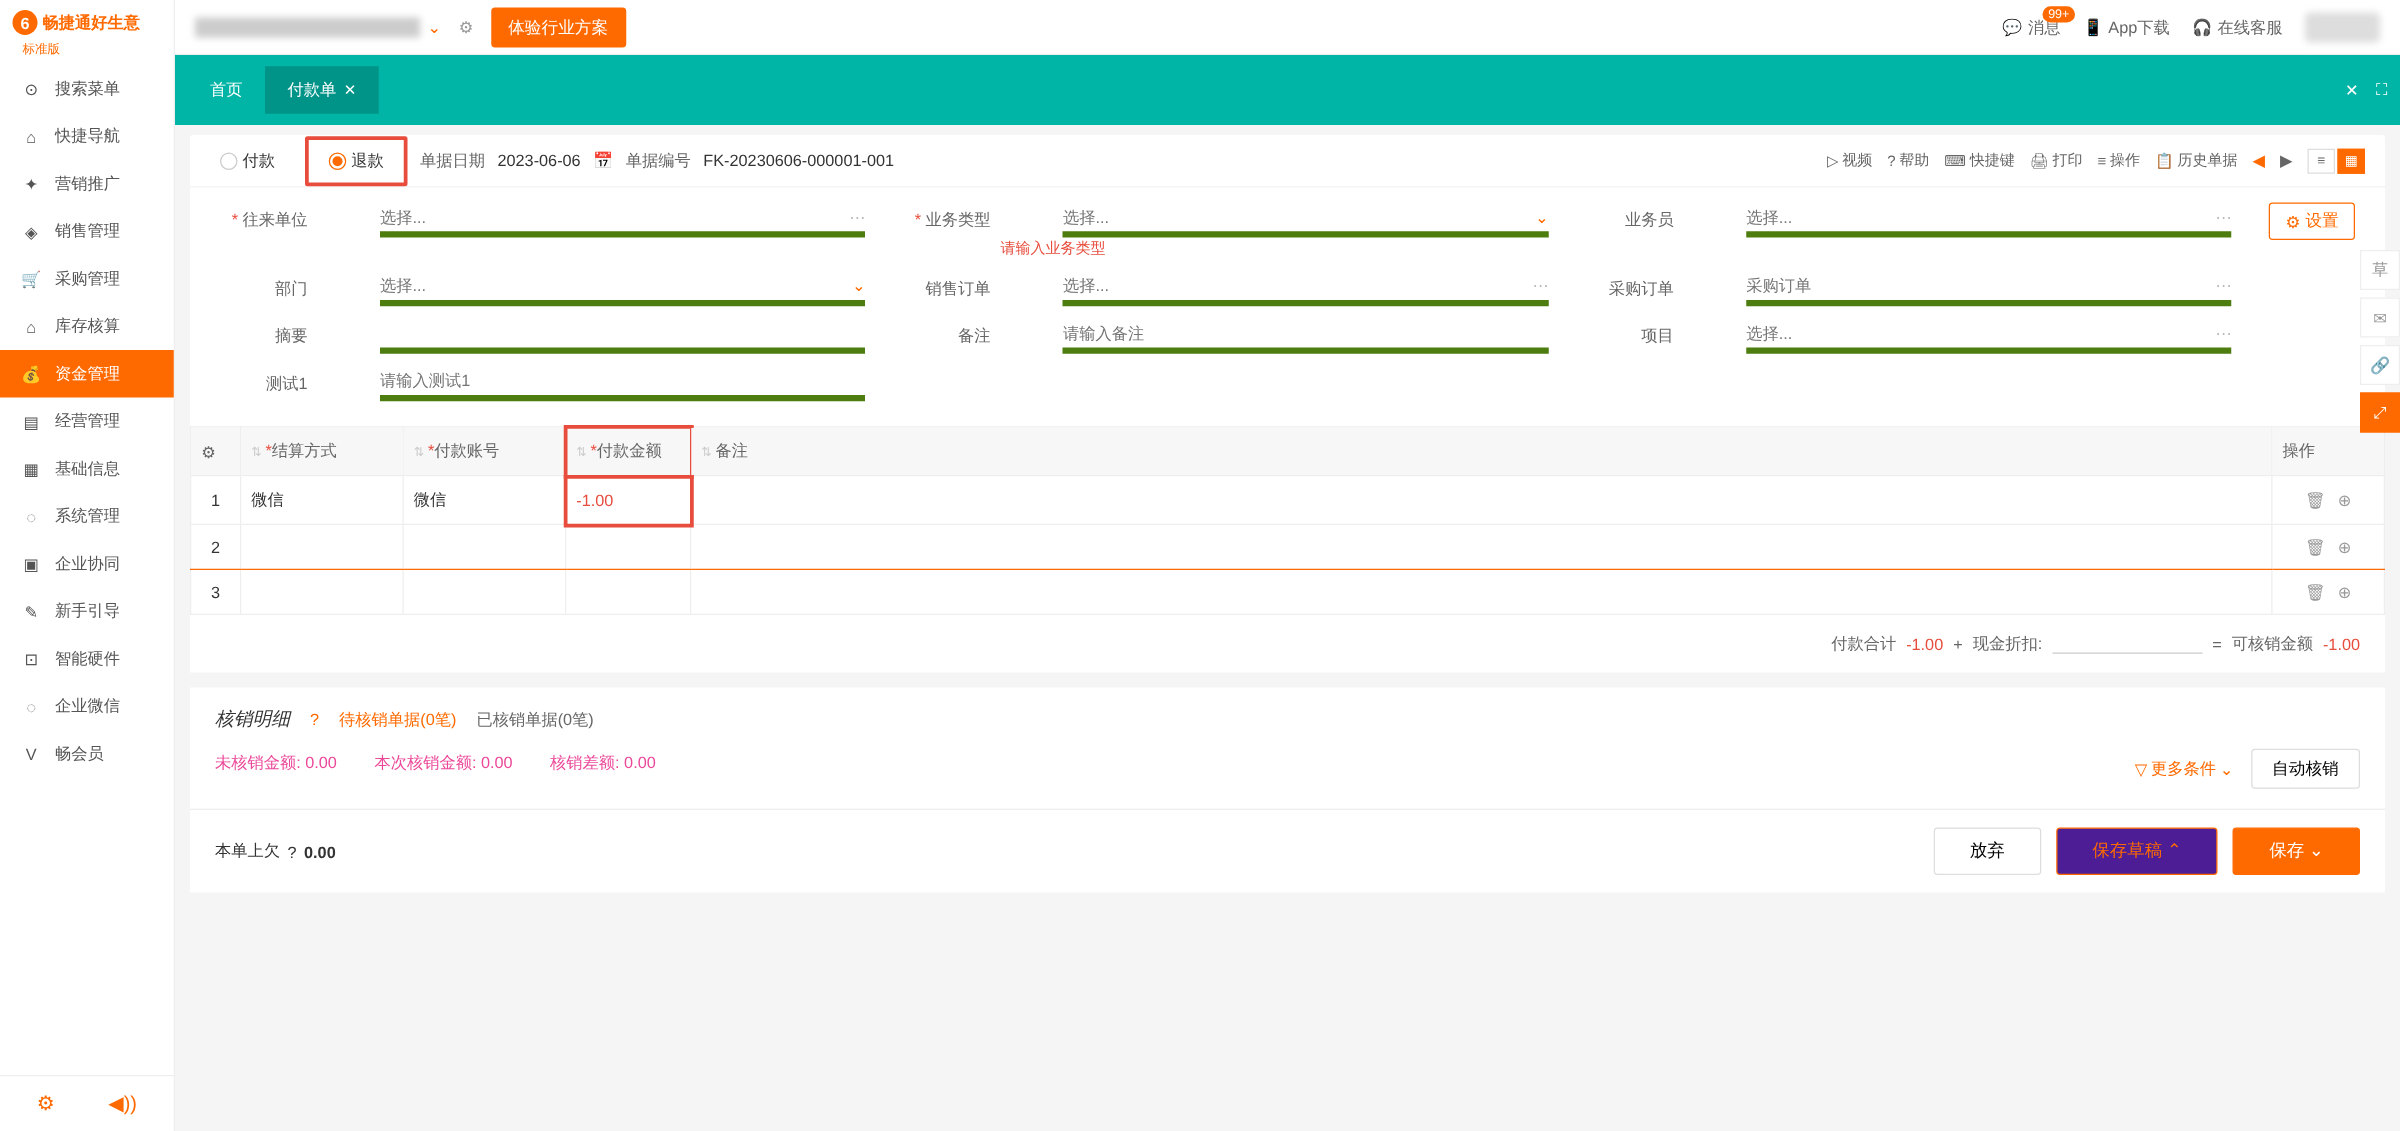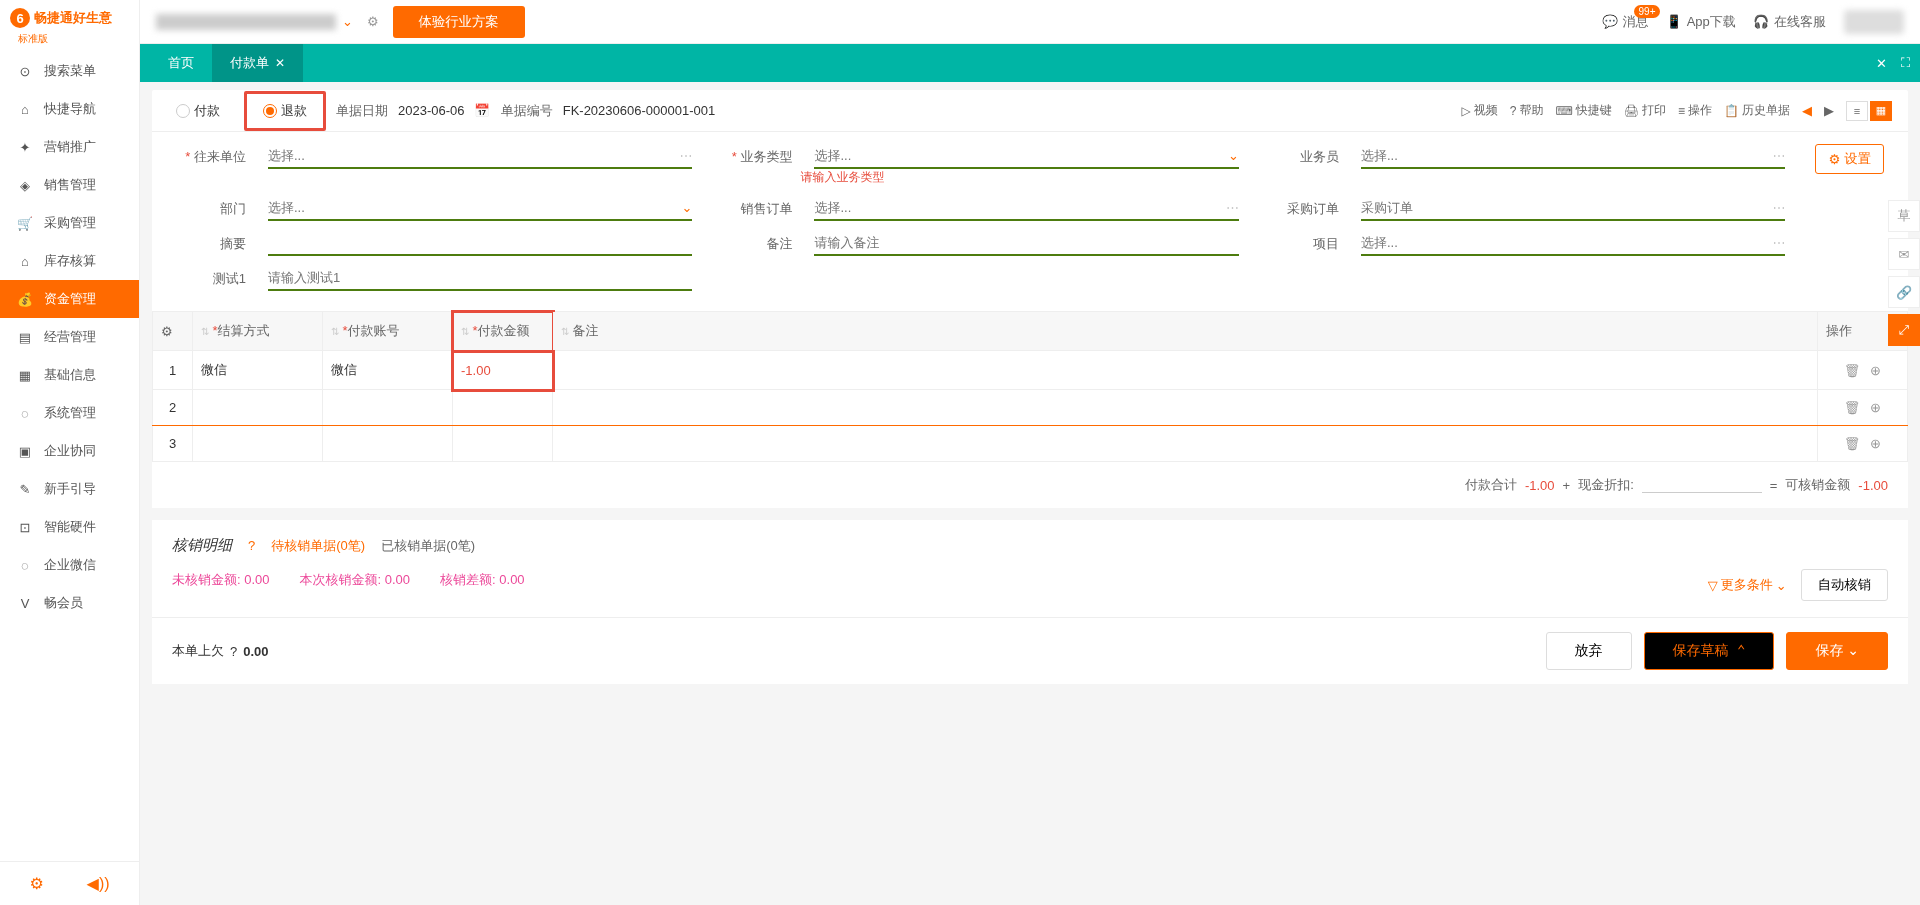--- a/index.html
+++ b/index.html
@@ -19,29 +19,29 @@
 .sidebar-footer { display: flex; justify-content: space-around; padding: 12px 8px; border-top: 1px solid #eee; }
 .sidebar-footer span { color: #ff6a00; cursor: pointer; font-size: 16px; }
 
 
 .main { flex: 1; display: flex; flex-direction: column; background: #f5f5f5; position: relative; }
 .topbar { height: 44px; background: #fff; display: flex; align-items: center; padding: 0 16px; gap: 14px; border-bottom: 1px solid #eee; }
 .dropdown { display: flex; align-items: center; gap: 6px; cursor: pointer; color: #888; }
 .dropdown .blur { filter: blur(3px); width: 180px; height: 16px; background: #ccc; }
 .caret { color: #ff6a00; }
 .gear { color: #999; cursor: pointer; }
-.btn-orange { background: #ff6a00; color: #fff; border: none; padding: 7px 26px; border-radius: 3px; cursor: pointer; }
+.btn-orange { background: #ff6a00; color: #fff; border: none; padding: 7px 14px; border-radius: 3px; cursor: pointer; }
 .spacer { flex: 1; }
 .top-right { display: flex; align-items: center; gap: 18px; color: #666; }
 .top-right-item { display: flex; align-items: center; gap: 4px; cursor: pointer; position: relative; }
 .badge { position: absolute; top: -8px; right: -12px; background: #ff6a00; color: #fff; border-radius: 10px; font-size: 10px; padding: 1px 5px; }
 .avatar-blur { width: 60px; height: 24px; background: #ddd; filter: blur(3px); border-radius: 4px; }
 
 
-.tabbar { height: 38px; background: #00b5a5; display: flex; align-items: center; padding: 0 10px; }
+.tabbar { height: 56px; background: #00b5a5; display: flex; align-items: center; padding: 0 10px; }
 .tab { padding: 0 18px; height: 38px; display: flex; align-items: center; gap: 6px; color: #fff; cursor: pointer; }
 .tab.active { background: #009488; }
 .tab-close { font-size: 12px; }
 .tabbar-right { margin-left: auto; color: #fff; display: flex; align-items: center; gap: 14px; }
 
 
 .toolbar { height: 42px; background: #fff; display: flex; align-items: center; padding: 0 16px; gap: 10px; border-bottom: 1px solid #eee; margin: 0 12px; margin-top: 8px; border-radius: 2px 2px 0 0; }
 .radio-group { display: flex; gap: 16px; }
 .radio { display: flex; align-items: center; gap: 4px; cursor: pointer; padding: 4px 8px; }
 .radio-circle { width: 14px; height: 14px; border: 1px solid #ccc; border-radius: 50%; display: inline-flex; align-items: center; justify-content: center; }
@@ -56,21 +56,21 @@
 .view-toggle { display: flex; gap: 2px; }
 .vt { width: 22px; height: 20px; display: flex; align-items: center; justify-content: center; border: 1px solid #ddd; font-size: 11px; }
 .vt.active { background: #ff6a00; color: #fff; border-color: #ff6a00; }
 
 
 .form-area { background: #fff; margin: 0 12px; padding: 12px 24px 20px; }
 .form-grid { display: grid; grid-template-columns: repeat(3, 1fr) auto; gap: 10px 30px; align-items: start; }
 .form-field { display: flex; align-items: center; gap: 22px; }
 .form-label { width: 70px; text-align: right; color: #666; }
 .required::before { content: "* "; color: #e74c3c; }
-.form-input { flex: 1; border: none; border-bottom: 2px solid #4d7c0f; padding: 4px 0; color: #999; display: flex; justify-content: flex-start; align-items: center; }
+.form-input { flex: 1; border: none; border-bottom: 5px solid #4d7c0f; padding: 4px 0; color: #999; display: flex; justify-content: flex-start; align-items: center; margin-left: 36px; }
 .form-input input { border: none; outline: none; flex: 1; font-size: 13px; }
 .dots { color: #bbb; cursor: pointer; }
 .caret-down { color: #ff6a00; cursor: pointer; }
 .error-text { color: #e74c3c; font-size: 12px; margin-left: 78px; }
 .btn-outline { border: 1px solid #ff6a00; color: #ff6a00; background: #fff; padding: 5px 12px; border-radius: 3px; cursor: pointer; display: flex; align-items: center; gap: 4px; }
 
 
 .table-wrap { background: #fff; margin: 0 12px; }
 .tbl { width: 100%; border-collapse: collapse; }
 .tbl th, .tbl td { border: 1px solid #eee; padding: 10px 8px; text-align: left; font-weight: normal; }
@@ -103,21 +103,21 @@
 .detail-stats { display: flex; gap: 30px; color: #ec4899; margin-bottom: 10px; }
 .detail-actions { margin-left: auto; display: flex; gap: 14px; align-items: center; }
 .filter-link { color: #ff6a00; cursor: pointer; display: flex; align-items: center; gap: 3px; }
 .btn-plain { border: 1px solid #ddd; background: #fff; padding: 6px 16px; border-radius: 3px; cursor: pointer; }
 
 
 .footer { background: #fff; margin: 0 12px; padding: 14px 20px; border-top: 1px solid #eee; display: flex; align-items: center; }
 .footer-left { display: flex; align-items: center; gap: 6px; }
 .footer-right { margin-left: auto; display: flex; gap: 12px; padding-left: 20px; }
 .btn-lg { padding: 9px 28px; border-radius: 3px; cursor: pointer; font-size: 14px; border: 1px solid #ddd; background: #fff; }
-.btn-outline-o { border-color: #ff6a00; color: #ff6a00; background: #000000; font-family: Liberation Mono, monospace; }
+.btn-outline-o { border-color: #ff6a00; color: #ff6a00; background: #4c1d95; }
 .btn-primary { background: #ff6a00; color: #fff; border-color: #ff6a00; }
 
 
 .rail { position: absolute; right: 0; top: 200px; display: flex; flex-direction: column; gap: 6px; }
 .rail-item { width: 32px; height: 32px; background: #fff; border: 1px solid #eee; display: flex; align-items: center; justify-content: center; color: #999; cursor: pointer; }
 .rail-item.active { background: #ff6a00; color: #fff; border-color: #ff6a00; }
 </style>
 </head>
 <body>
 

